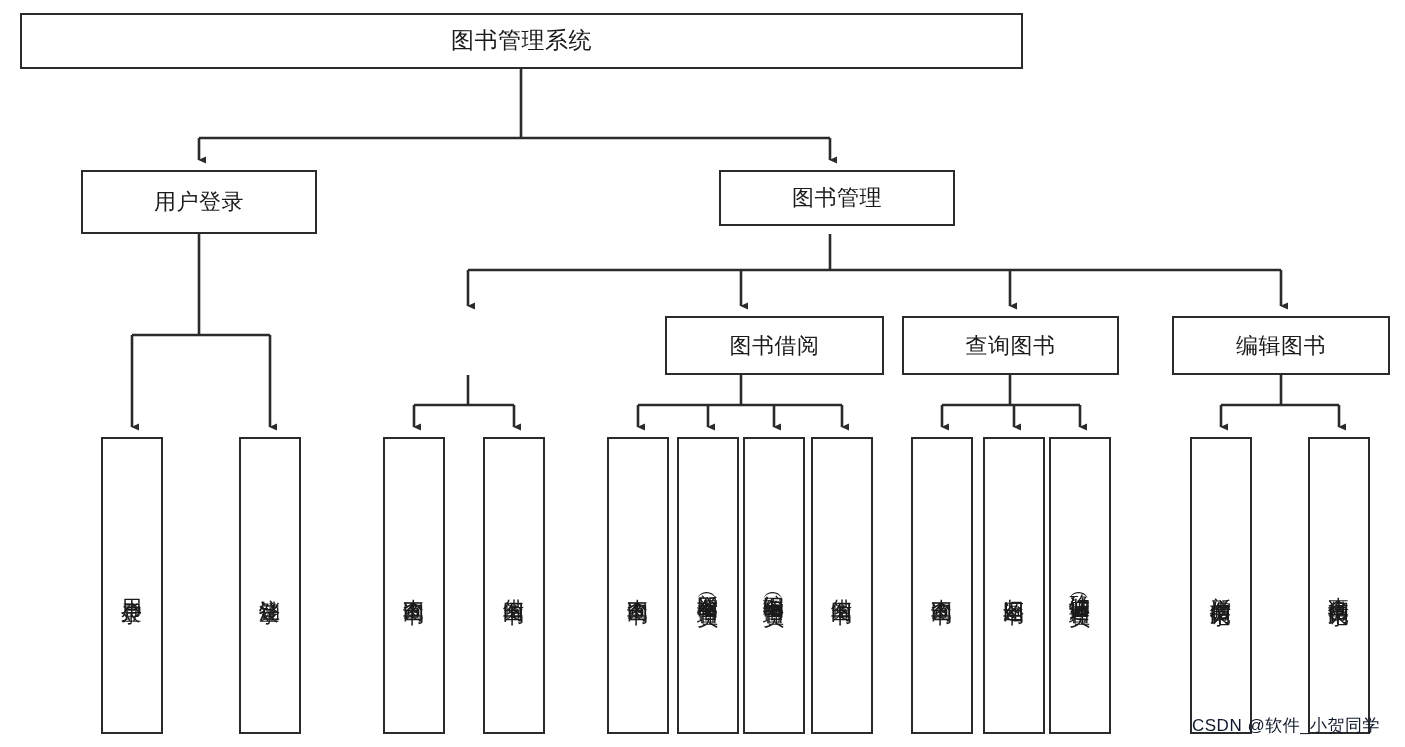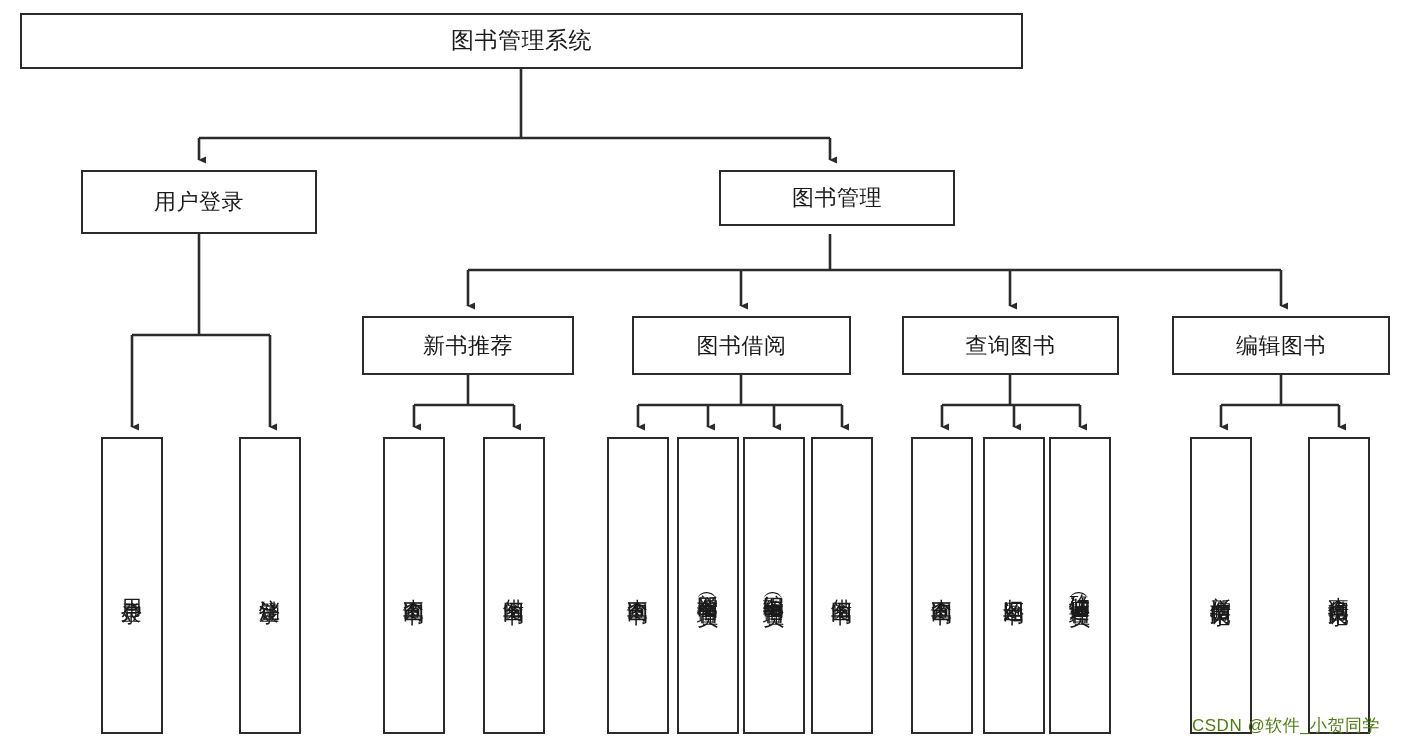--- a/index.html
+++ b/index.html
@@ -62,21 +62,21 @@
     font-size: 21px;
     letter-spacing: 2px;
     line-height: 1;
     max-height: 100%;
   }
   #watermark {
     position: absolute;
     left: 1192px;
     top: 714px;
     font-size: 17px;
-    color: #4d7c0f;
+    color: #0f172a;
     white-space: nowrap;
     z-index: 5;
     letter-spacing: 0.5px;
   }
 </style>
 </head>
 <body>
 
 <div id="diagram-root">
 
@@ -135,24 +135,21 @@
     <span class="node-label">图书管理系统</span>
   </div>
 
   <div class="node h" style="left:81px; top:170px; width:236px; height:64px;">
     <span class="node-label">用户登录</span>
   </div>
   <div class="node h" style="left:711px; top:170px; width:236px; height:56px;margin-left:8px;">
     <span class="node-label">图书管理</span>
   </div>
 
-  <div class="node h" style="left:362px; top:316px; width:212px; height:59px;">
-    <span class="node-label">新书推荐</span>
-  </div>
-  <div class="node h" style="left:632px; top:316px; width:219px; height:59px;">
+  <div class="node h" style="left:665px; top:316px; width:219px; height:59px;">
     <span class="node-label">图书借阅</span>
   </div>
   <div class="node h" style="left:902px; top:316px; width:217px; height:59px;">
     <span class="node-label">查询图书</span>
   </div>
   <div class="node h" style="left:1172px; top:316px; width:218px; height:59px;">
     <span class="node-label">编辑图书</span>
   </div>
 
   <div class="node v" style="left:101px; top:437px; width:62px; height:297px;">

